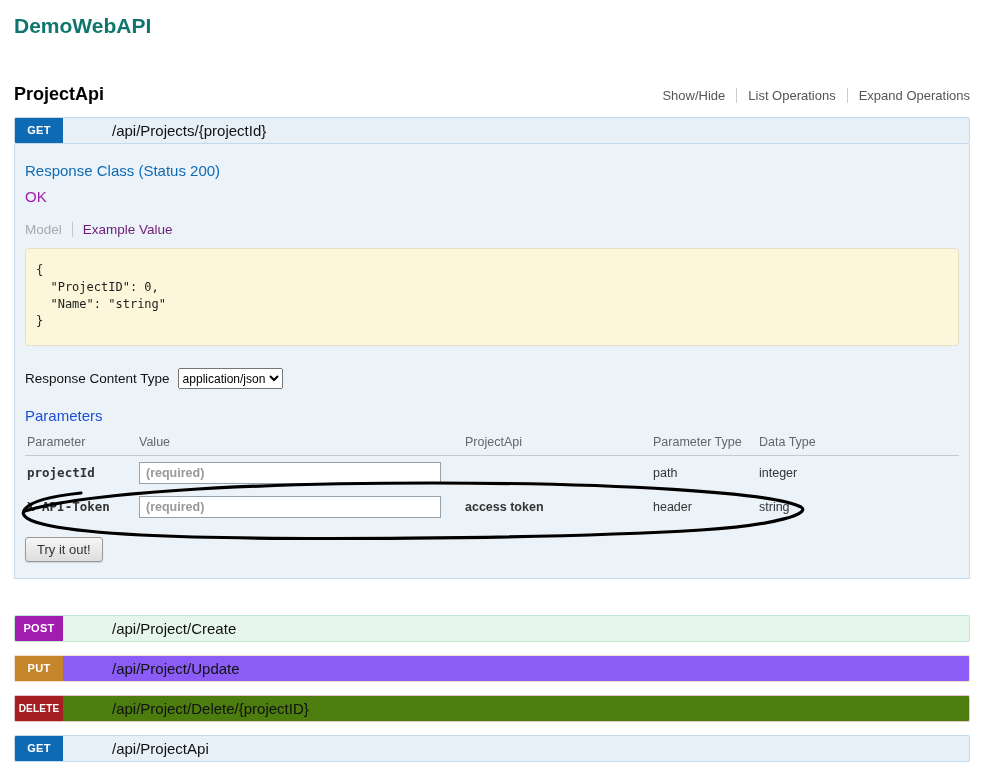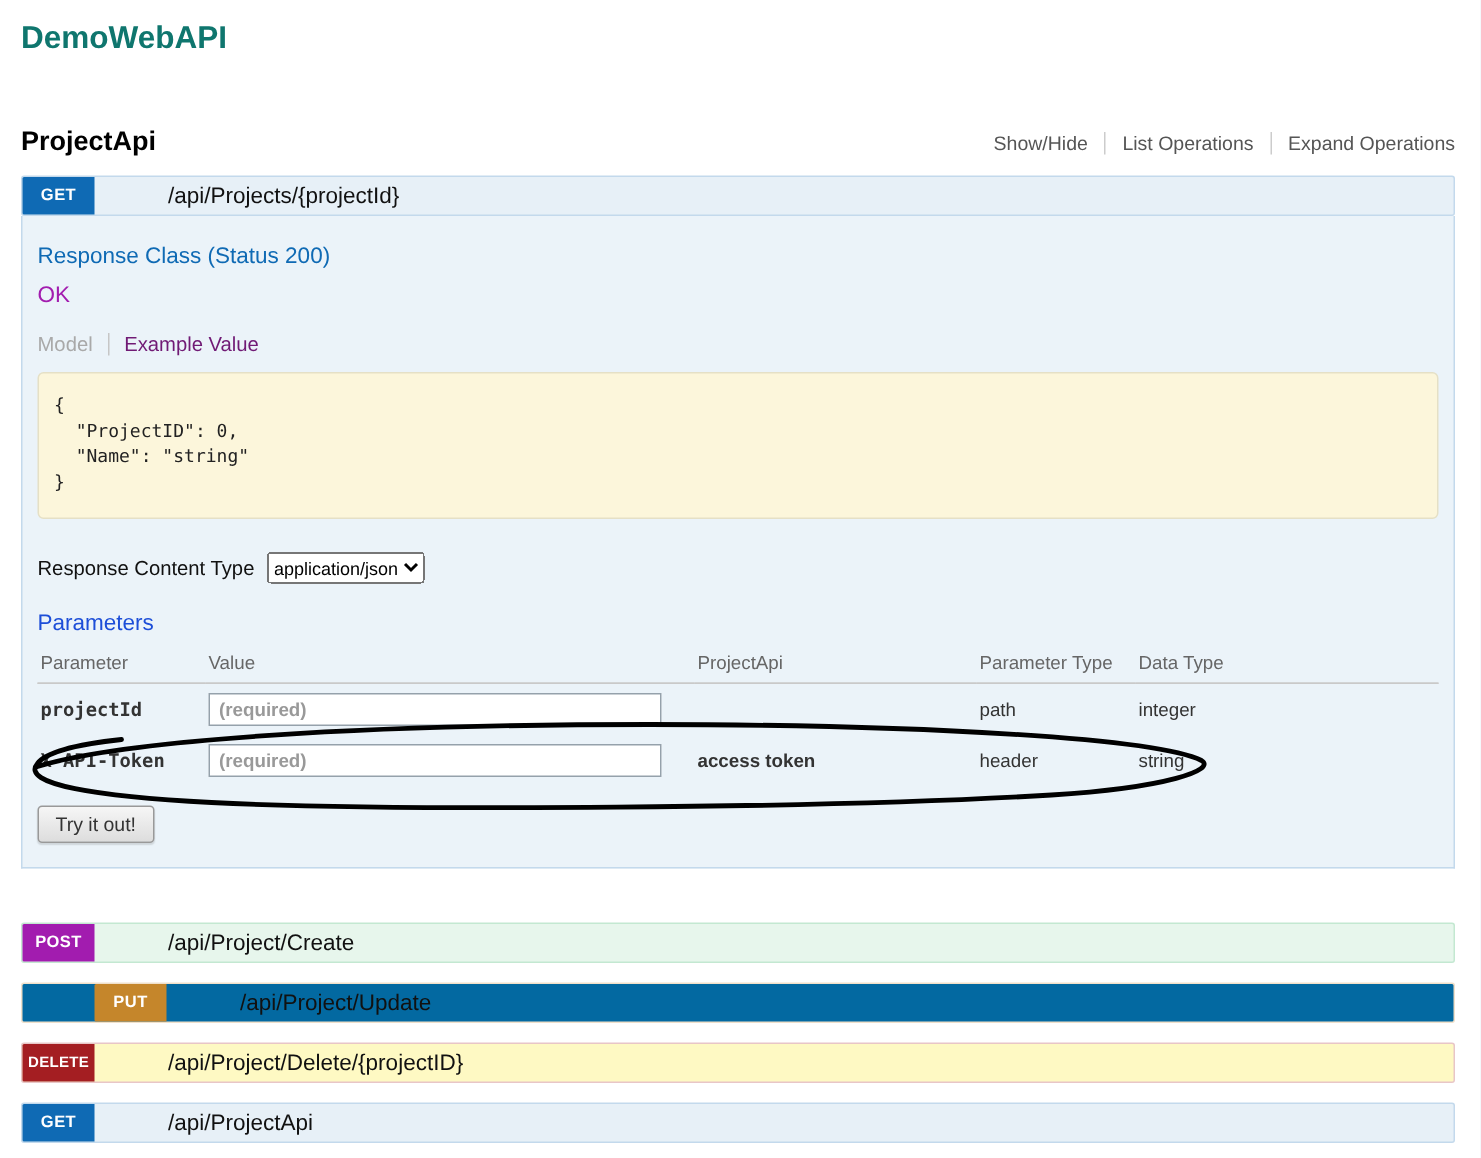--- a/index.html
+++ b/index.html
@@ -23,23 +23,23 @@
   .badge {
     flex:0 0 48px; width:48px; height:100%; text-align:center; line-height:25px;
     color:#fff; font-weight:bold; font-size:11px; letter-spacing:.3px; border-radius:1px 0 0 1px;
   }
   .op-path { margin-left:12px; font-size:15px; color:#111; }
 
   .bar-get    { background:#e7f0f7; border-color:#c3d9ec; }
   .badge-get  { background:#0f6ab4; }
   .bar-post   { background:#e7f6ec; border-color:#c3e8d1; margin-top:36px; }
   .badge-post { background:#a21caf; }
-  .bar-put    { background:#0369a1; border-color:#f0e0ca; margin-top:13px;padding-left:48px; }
+  .bar-put    { background:#8b5cf6; border-color:#f0e0ca; margin-top:13px; }
   .badge-put  { background:#c5862b; }
-  .bar-del    { background:#fef9c3; border-color:#e8c6c7; margin-top:13px; }
+  .bar-del    { background:#4d7c0f; border-color:#e8c6c7; margin-top:13px; }
   .badge-del  { background:#a41e22; font-size:10px; letter-spacing:.2px; }
 
   .op-block { margin-top:12px; }
   .expanded-panel {
     background:#ebf3f9; border:1px solid #c3d9ec; border-top:none;
     padding:18px 10px 16px 10px;
   }
   .resp-class { color:#0f6ab4; font-size:15px; }
   .ok-text { font-size:15px; color:#a21caf; margin-top:9px; }
 

